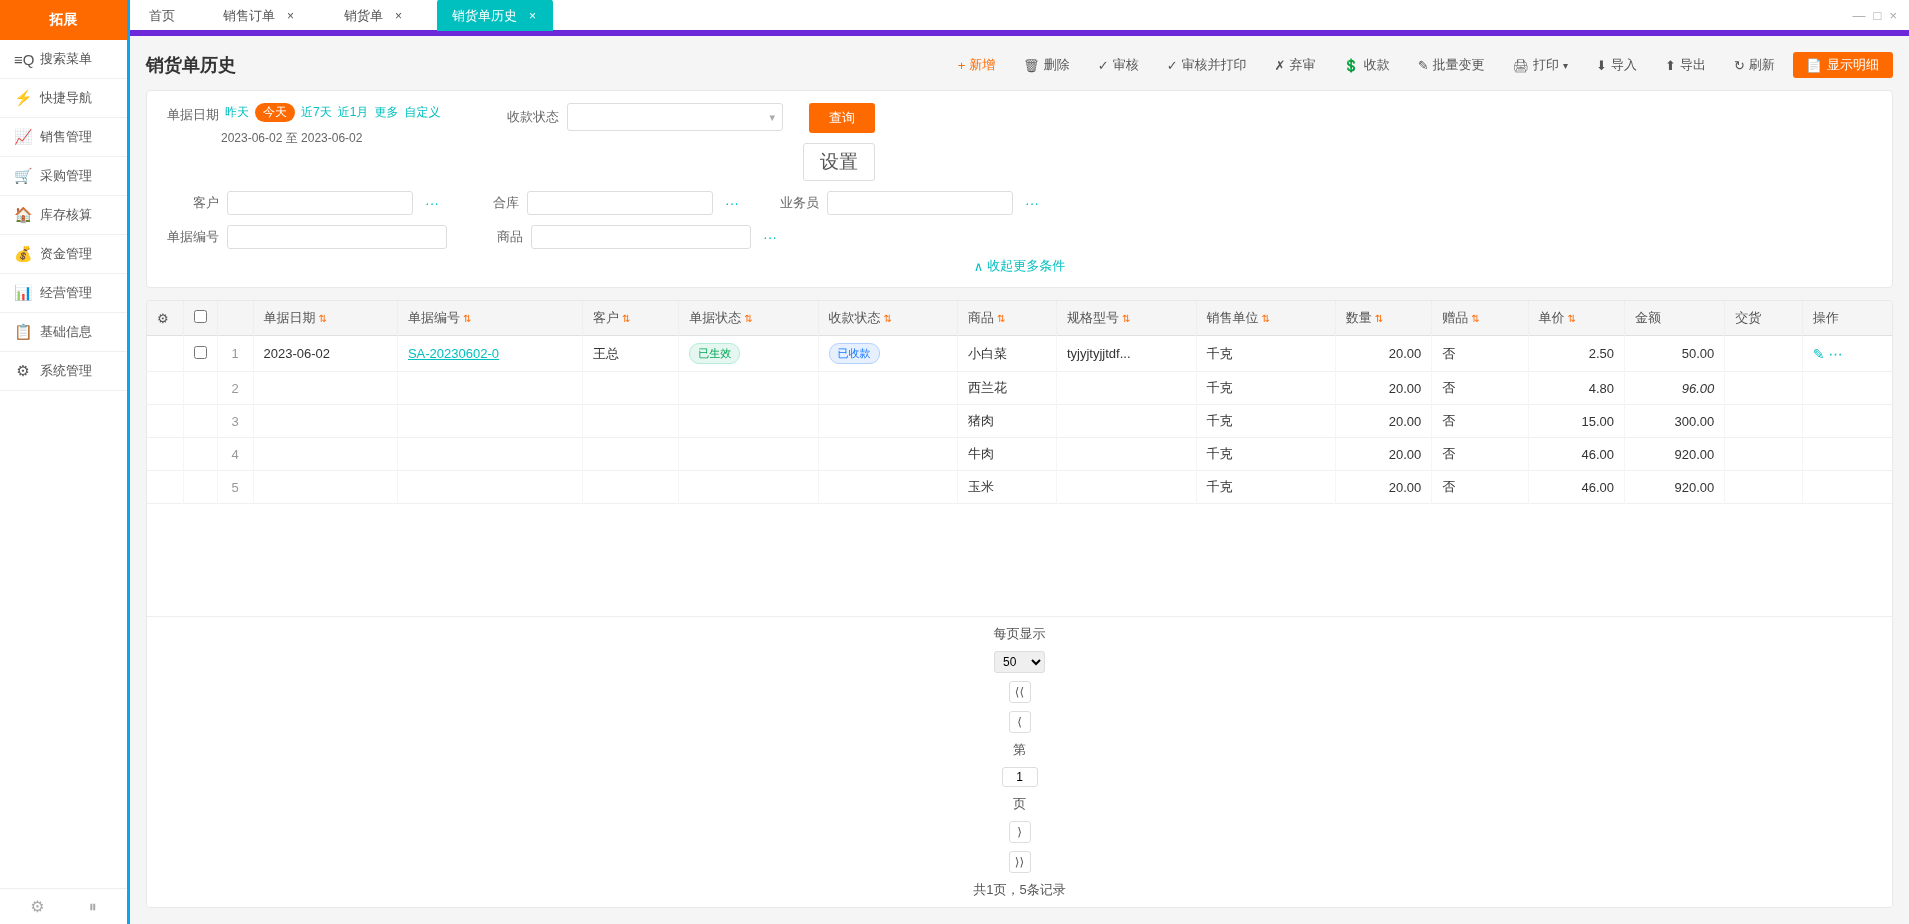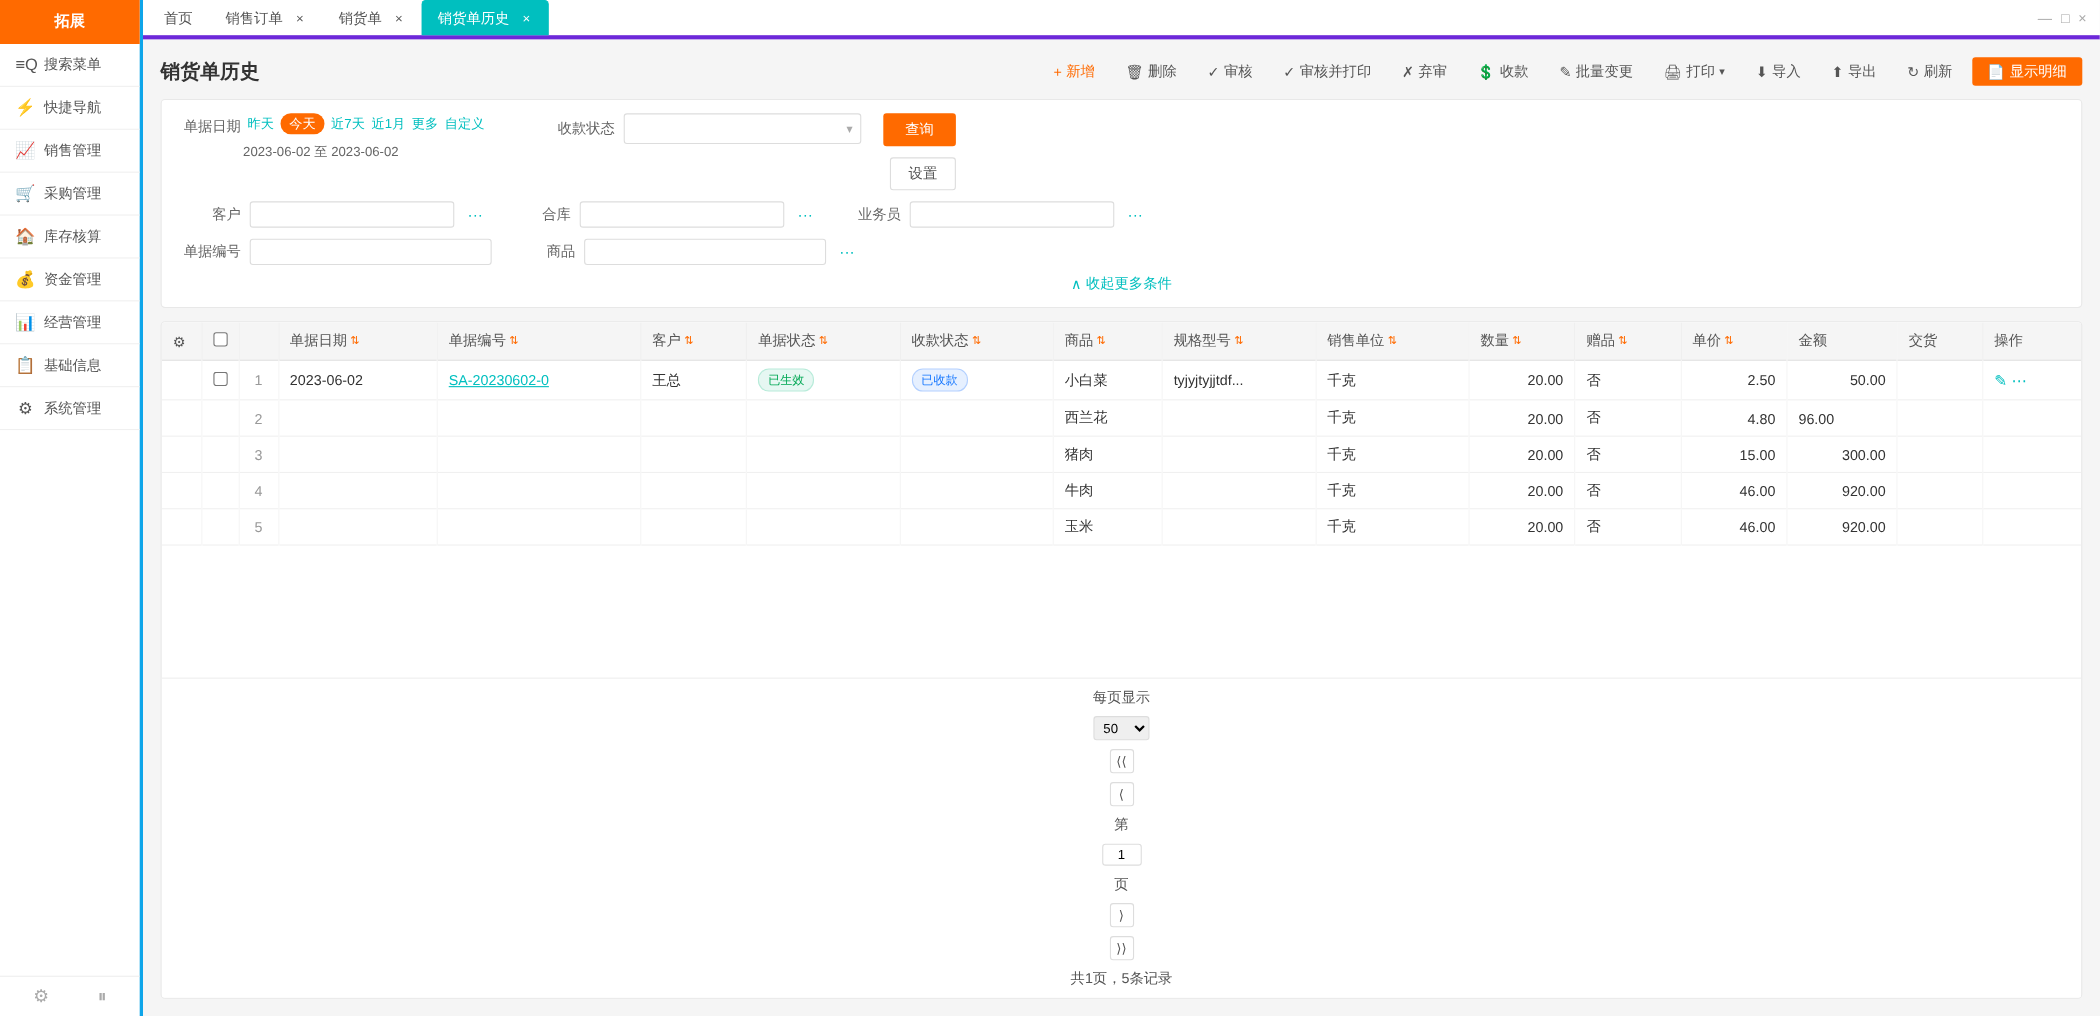--- a/index.html
+++ b/index.html
@@ -50,24 +50,24 @@
       display: flex;
       flex-direction: column;
       overflow: hidden;
     }
 
     
     .tab-bar {
       display: flex;
       align-items: center;
       background: #fff;
-      border-bottom: 4px solid #6d28d9;
+      border-bottom: 6px solid #6d28d9;
       height: 36px;
       padding: 0 4px;
-      gap: 0;
+      gap: 18px;
       flex-shrink: 0;
     }
     .tab {
       display: flex;
       align-items: center;
       padding: 0 14px;
       height: 32px;
       border-radius: 4px 4px 0 0;
       cursor: pointer;
       color: #555;
@@ -255,21 +255,21 @@
       cursor: pointer;
       font-size: 13px;
     }
     .settings-btn {
       background: #fff;
       color: #555;
       border: 1px solid #ddd;
       border-radius: 3px;
       padding: 5px 16px;
       cursor: pointer;
-      font-size: 13px;
+      font-size: 19px;
       margin-top: 6px;
       display: block;
     }
 
     
     .table-container {
       flex: 1;
       background: #fff;
       border: 1px solid #e8e8e8;
       border-radius: 4px;
@@ -745,21 +745,21 @@
       <td></td>
       <td></td>
       <td></td>
       <td></td>
       <td>西兰花</td>
       <td></td>
       <td>千克</td>
       <td style="text-align:right;">20.00</td>
       <td>否</td>
       <td style="text-align:right;">4.80</td>
-      <td style="">96.00</td>
+      <td style="text-align:right;font-style:italic;">96.00</td>
       <td></td>
       <td>
         
       </td>
     </tr>
               <tr>
       <td class="gear-col"></td>
       <td style="text-align:center;">
         
       </td>

